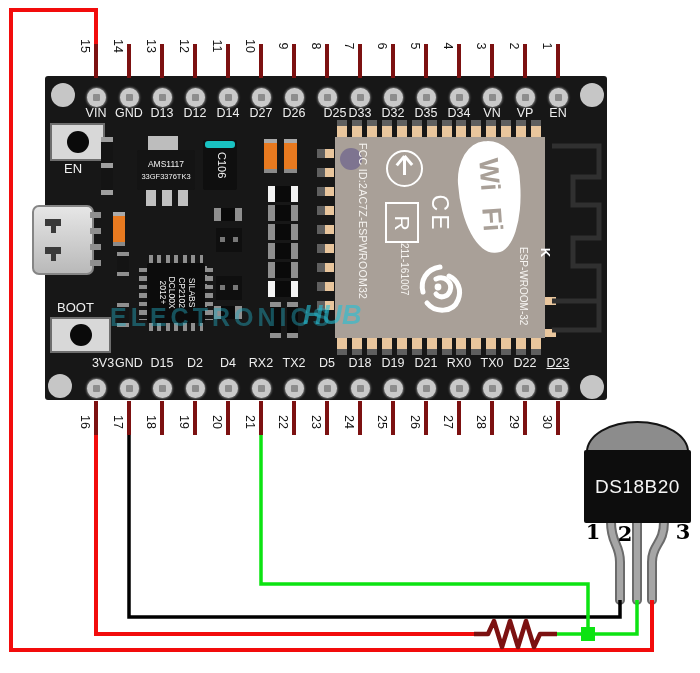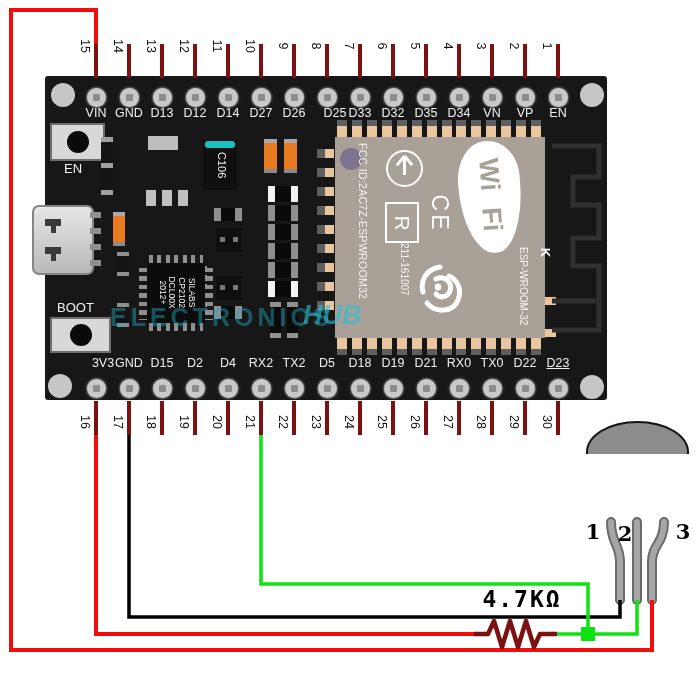--- a/index.html
+++ b/index.html
@@ -71,20 +71,24 @@
     <div class="abs" style="left:17px;top:19px;width:5px;height:7px;background:#3a3a3a;"></div>
     <div class="abs" style="left:11px;top:40px;width:16px;height:7px;background:#3a3a3a;"></div>
     <div class="abs" style="left:17px;top:47px;width:5px;height:7px;background:#3a3a3a;"></div>
   </div>
   <div class="abs" style="left:90px;top:212px;width:11px;height:6px;background:#8f8f8f;"></div>
   <div class="abs" style="left:90px;top:228px;width:11px;height:6px;background:#8f8f8f;"></div>
   <div class="abs" style="left:90px;top:244px;width:11px;height:6px;background:#8f8f8f;"></div>
   <div class="abs" style="left:90px;top:260px;width:11px;height:6px;background:#8f8f8f;"></div>
 
   <div class="abs" style="left:148px;top:136px;width:30px;height:14px;background:#bdbdbd;"></div>
+  <div class="abs chipbody" style="left:137px;top:150px;width:58px;height:40px;border-radius:2px;">
+    <div class="captext" style="font-size:8.5px;text-align:center;margin-top:9px;">AMS1117</div>
+    <div class="captext" style="font-size:7.5px;text-align:center;margin-top:3px;">33GF3376TK3</div>
+  </div>
   <div class="abs" style="left:146px;top:190px;width:10px;height:16px;background:#c0c0c0;"></div>
   <div class="abs" style="left:162px;top:190px;width:10px;height:16px;background:#c0c0c0;"></div>
   <div class="abs" style="left:178px;top:190px;width:10px;height:16px;background:#c0c0c0;"></div>
 
   <div class="abs" style="left:203px;top:140px;width:34px;height:50px;background:#0f0f0f;border-radius:2px;">
     <div style="position:absolute;left:2px;top:1px;width:30px;height:7px;background:#19c2c2;border-radius:3px;"></div>
     <div class="abs rot90 captext" style="left:25px;top:12px;width:34px;font-size:11px;">C106</div>
   </div>
 
   <div class="abs" style="left:101px;top:137px;width:12px;height:22px;background:#141414;border-top:5px solid #9f9f9f;border-bottom:5px solid #9f9f9f;"></div>
@@ -397,22 +401,24 @@
     <path class="w-power" d="M96 44 V10 H11 V650 H652 V600"></path>
     <path class="w-power" d="M96 435 V634 H474"></path>
     <path class="w-ground" d="M129 435 V617 H620 V600"></path>
     <path class="w-data" d="M261 435 V584 H588 V630"></path>
     <path class="w-data" d="M557 634 H637 V600"></path>
     <path class="w-res" d="M474 634 H488 L494 621 L502 647 L510 621 L518 647 L526 621 L534 647 L540 634 H557"></path>
     <rect x="581" y="627" width="14" height="14" style="fill:var(--data);"></rect>
   </svg>
 
   <div class="abs" style="left:586px;top:421px;width:99px;height:31px;background:#8c8c8c;border:2px solid #141414;border-bottom:none;border-radius:52px 52px 0 0 / 31px 31px 0 0;"></div>
+  <div class="abs" style="left:584px;top:450px;width:107px;height:73px;background:#0d0d0d;border-radius:2px;display:flex;align-items:center;justify-content:center;">
+    <div class="sensorname">DS18B20</div>
+  </div>
   <div class="abs sensorpin" style="left:585px;top:519px;">1</div>
   <div class="abs sensorpin" style="left:617px;top:521px;">2</div>
   <div class="abs sensorpin" style="left:675px;top:519px;">3</div>
 
-  <div class="abs reslabel" style="left:463px;top:586px;width:118px;">4.7KΩ</div>
 
   <div class="abs wm" style="left:110px;top:303px;">ELECTRONICS</div>
   <div class="abs wm2" style="left:303px;top:300px;">HUB</div>
 
 </div>
 
 </body></html>

